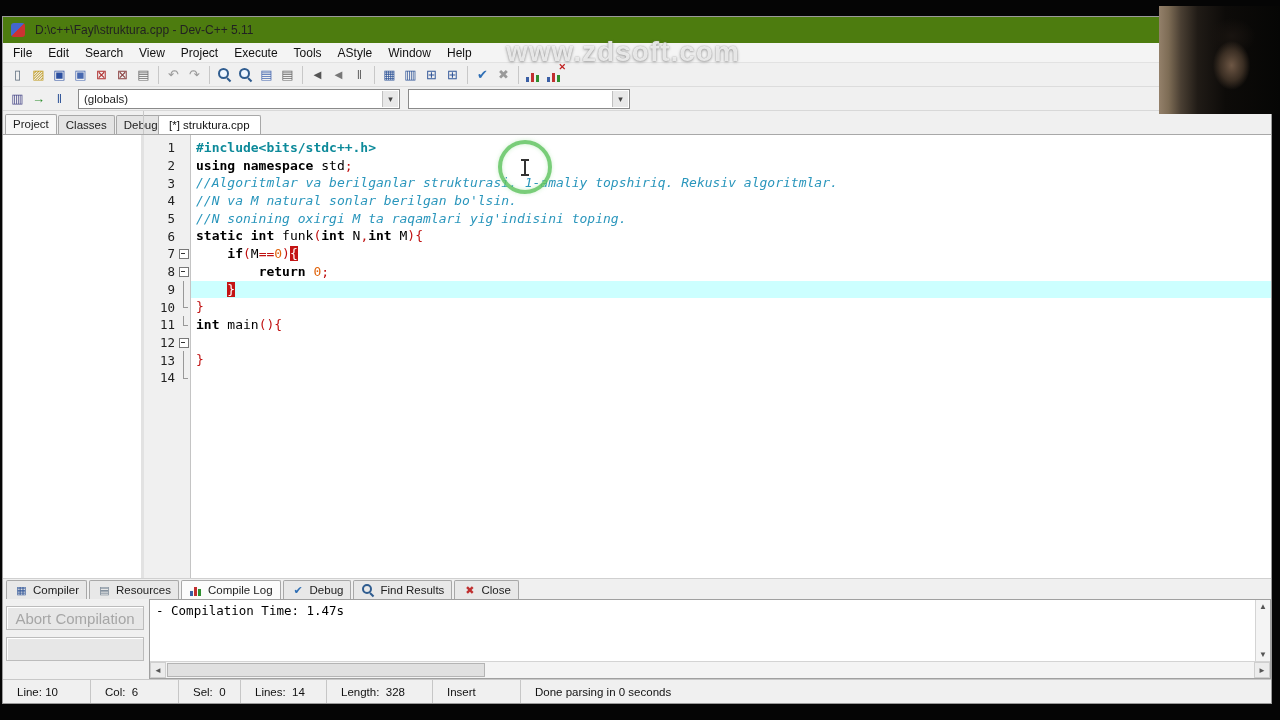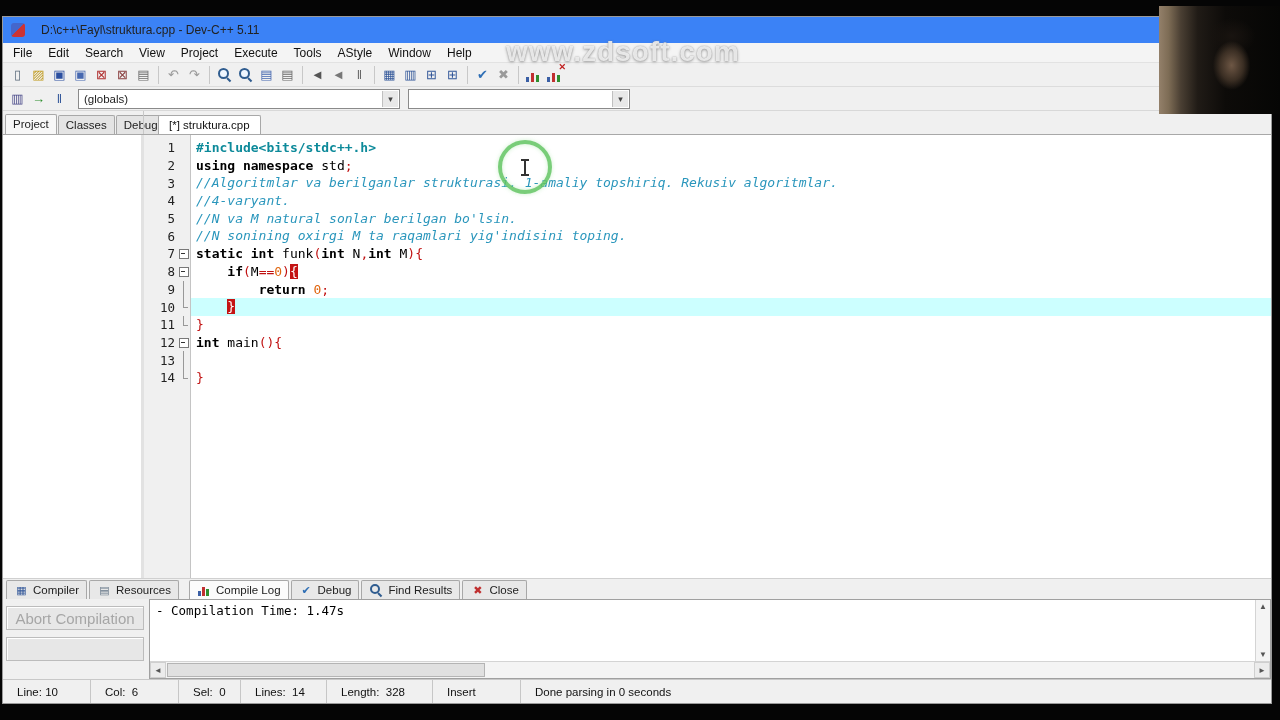--- a/index.html
+++ b/index.html
@@ -1,21 +1,21 @@
 <!DOCTYPE html>
 <html><head>
 <meta charset="utf-8">
 <style>
   *{box-sizing:border-box;margin:0;padding:0;}
   html,body{width:1280px;height:720px;overflow:hidden;background:#000;font-family:"Liberation Sans",sans-serif;}
   .screen{position:absolute;inset:0;background:#050505;}
   .window{position:absolute;left:2px;top:16px;width:1270px;height:688px;background:#f0f0f0;display:flex;flex-direction:column;border:1px solid #9a9a9a;}
 
   
-  .titlebar{flex:0 0 26px;background:#3b82f6;display:flex;align-items:center;padding-left:8px;gap:16px;}
+  .titlebar{flex:0 0 26px;background:#4d7c0f;display:flex;align-items:center;padding-left:8px;gap:10px;}
   .app-icon{width:14px;height:14px;border-radius:3px;background:linear-gradient(135deg,#4466cc 0 50%,#cc3333 50% 100%);}
   .title-text{font-size:12px;color:#222;}
 
   
   .menubar{flex:0 0 19px;display:flex;align-items:center;padding-left:2px;background:#f4f4f4;}
   .menu-item{padding:2px 8px;font-size:12px;color:#111;}
 
   
   .toolbar1{flex:0 0 25px;display:flex;align-items:center;padding-left:4px;background:#f0f0f0;border-top:1px solid #e2e2e2;border-bottom:1px solid #dcdcdc;}
   .tbico{width:21px;height:21px;display:flex;align-items:center;justify-content:center;font-size:13px;position:relative;}
@@ -70,21 +70,21 @@
   .kw{font-weight:bold;color:#000;}
   .cm{font-style:italic;color:#2a96bc;}
   .pp{font-weight:bold;color:#0d8a9a;}
   .sym{color:#c01010;}
   .num{color:#e0650e;}
   .brace{background:#c41414;color:#fff;}
 
   
   .bottomtabs{flex:0 0 21px;display:flex;align-items:flex-end;background:#f0f0f0;padding-left:3px;border-top:1px solid #d0d0d0;}
   .btab{display:flex;align-items:center;gap:4px;font-size:11.5px;padding:2px 7px;border:1px solid #a8a8a8;border-bottom:none;background:#e8e8e8;margin-right:2px;border-radius:2px 2px 0 0;color:#222;}
-  .btab.active{background:#fbfbfb;margin-left:8px;}
+  .btab.active{background:#fbfbfb;}
   .gico{display:inline-flex;width:15px;height:14px;align-items:center;justify-content:center;font-size:11px;position:relative;}
 
   
   .bottompanel{flex:0 0 80px;display:flex;background:#f0f0f0;}
   .panel-left{width:146px;padding:7px 5px 4px 3px;display:flex;flex-direction:column;gap:7px;}
   .pbtn{height:24px;background:#e7e7e7;border:1px solid #bcbcbc;box-shadow:inset 1px 1px 0 #fff;font-size:15px;color:#a6a6a6;display:flex;align-items:center;justify-content:center;}
   .logwrap{flex:1;display:flex;flex-direction:column;border:1px solid #a0a0a0;background:#fff;}
   .logbody{flex:1;display:flex;min-height:0;}
   .logtext{flex:1;padding:3px 0 0 6px;font-family:"DejaVu Sans Mono",monospace;font-size:12.5px;line-height:16px;color:#000;white-space:pre;}
   .vscroll{width:15px;border-left:1px solid #d4d4d4;background:#f4f4f4;display:flex;flex-direction:column;justify-content:space-between;align-items:center;}
@@ -261,21 +261,20 @@
             </div>
             <div class="gut-row">
               <div class="lnum">14</div>
               <div class="fold fold-end"></div>
             </div>
           </div>
         <div class="code-lines">
             <div class="code-row"><span class="pp">#include&lt;bits/stdc++.h&gt;</span></div>
             <div class="code-row"><span class="kw">using</span><span> </span><span class="kw">namespace</span><span> std</span><span class="sym">;</span></div>
             <div class="code-row"><span class="cm">//Algoritmlar va berilganlar strukturasi. 1-amaliy topshiriq. Rekusiv algoritmlar.</span></div>
-            <div class="code-row"><span class="cm">//4-varyant.</span></div>
             <div class="code-row"><span class="cm">//N va M natural sonlar berilgan bo'lsin.</span></div>
             <div class="code-row"><span class="cm">//N sonining oxirgi M ta raqamlari yig'indisini toping.</span></div>
             <div class="code-row"><span class="kw">static</span><span> </span><span class="kw">int</span><span> funk</span><span class="sym">(</span><span class="kw">int</span><span> N</span><span class="sym">,</span><span class="kw">int</span><span> M</span><span class="sym">)</span><span class="sym">{</span></div>
             <div class="code-row"><span>    </span><span class="kw">if</span><span class="sym">(</span><span>M</span><span class="sym">==</span><span class="num">0</span><span class="sym">)</span><span class="brace">{</span></div>
             <div class="code-row"><span>        </span><span class="kw">return</span><span> </span><span class="num">0</span><span class="sym">;</span></div>
             <div class="code-row current-line"><span>    </span><span class="brace">}</span></div>
             <div class="code-row"><span class="sym">}</span></div>
             <div class="code-row"><span class="kw">int</span><span> main</span><span class="sym">(</span><span class="sym">)</span><span class="sym">{</span></div>
             <div class="code-row"></div>
             <div class="code-row"><span class="sym">}</span></div>

